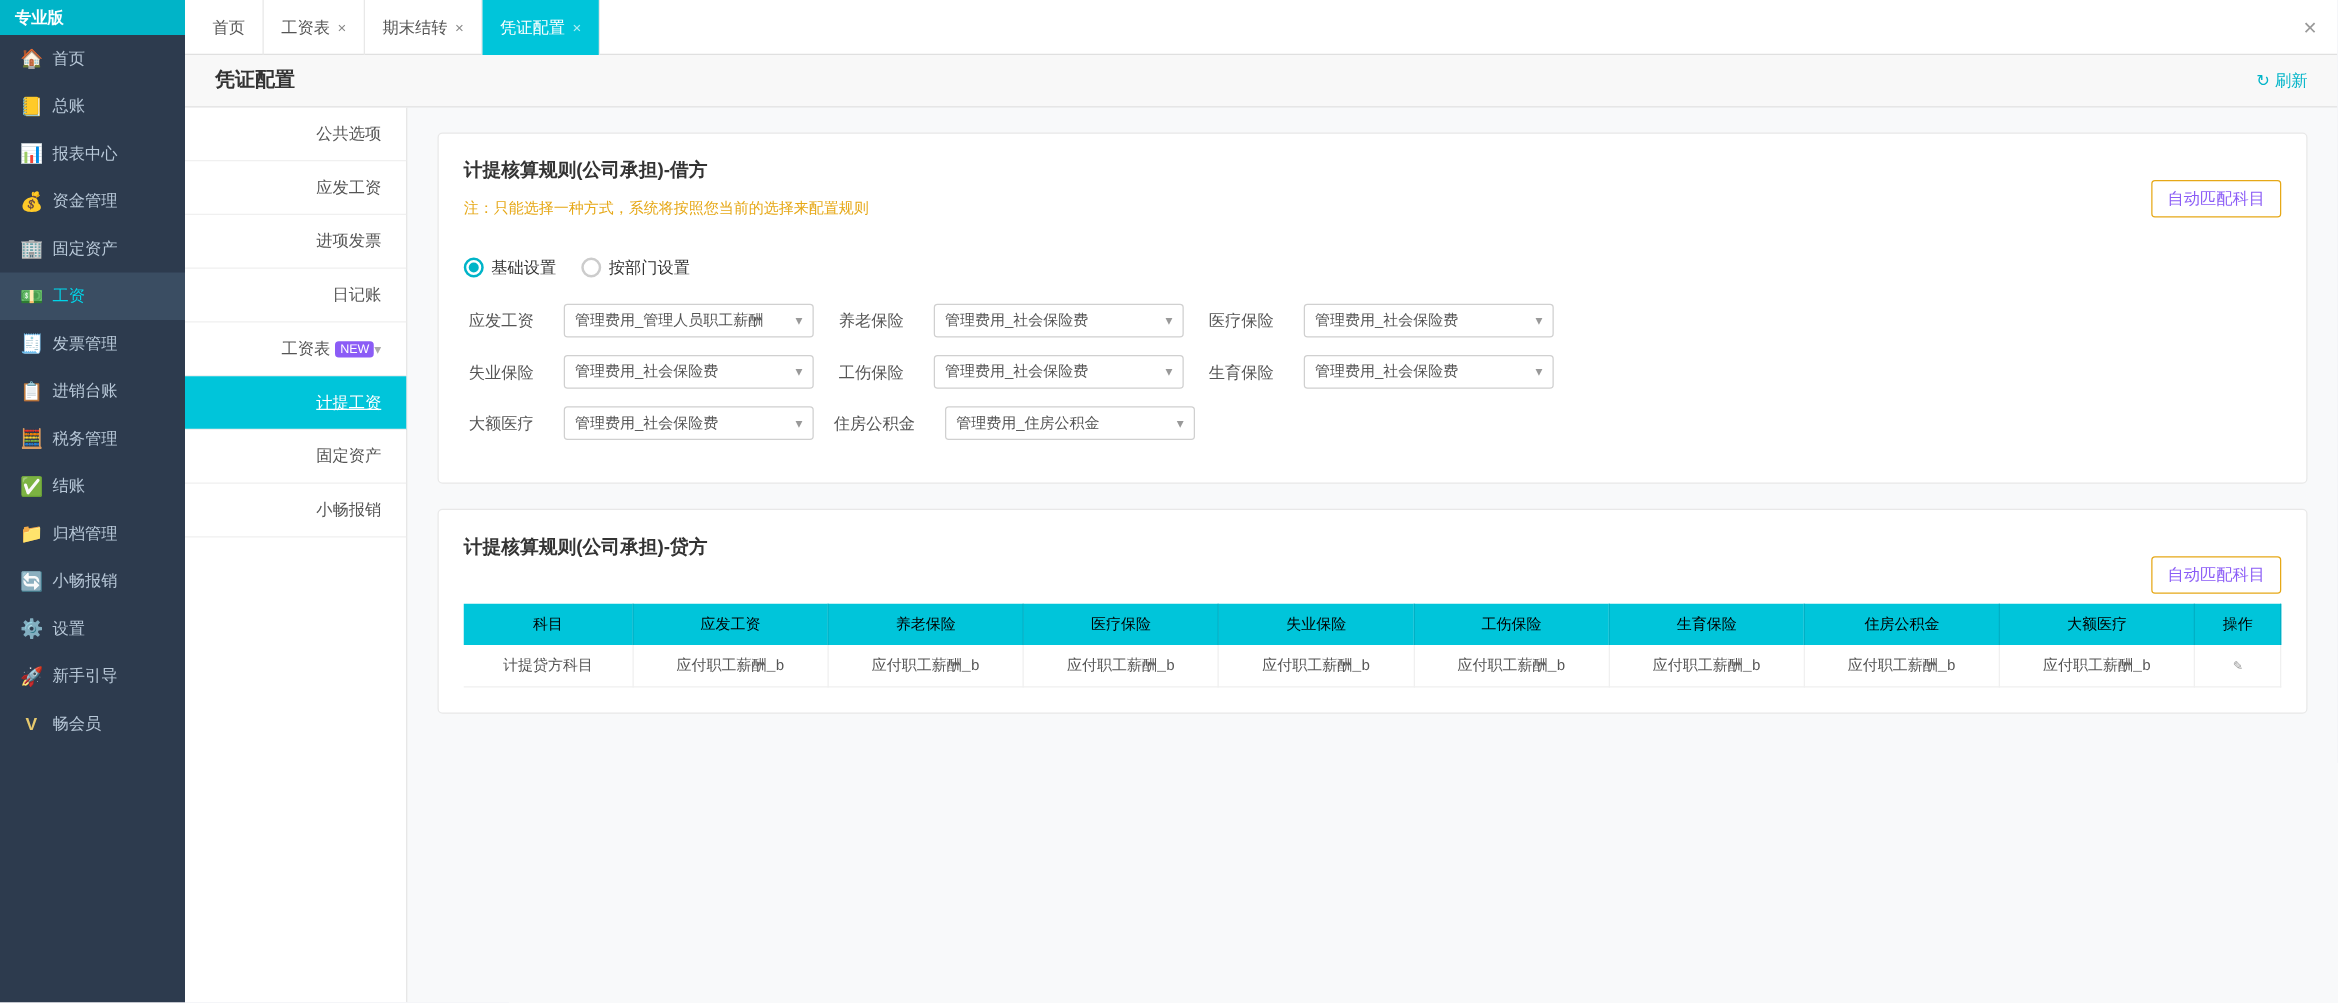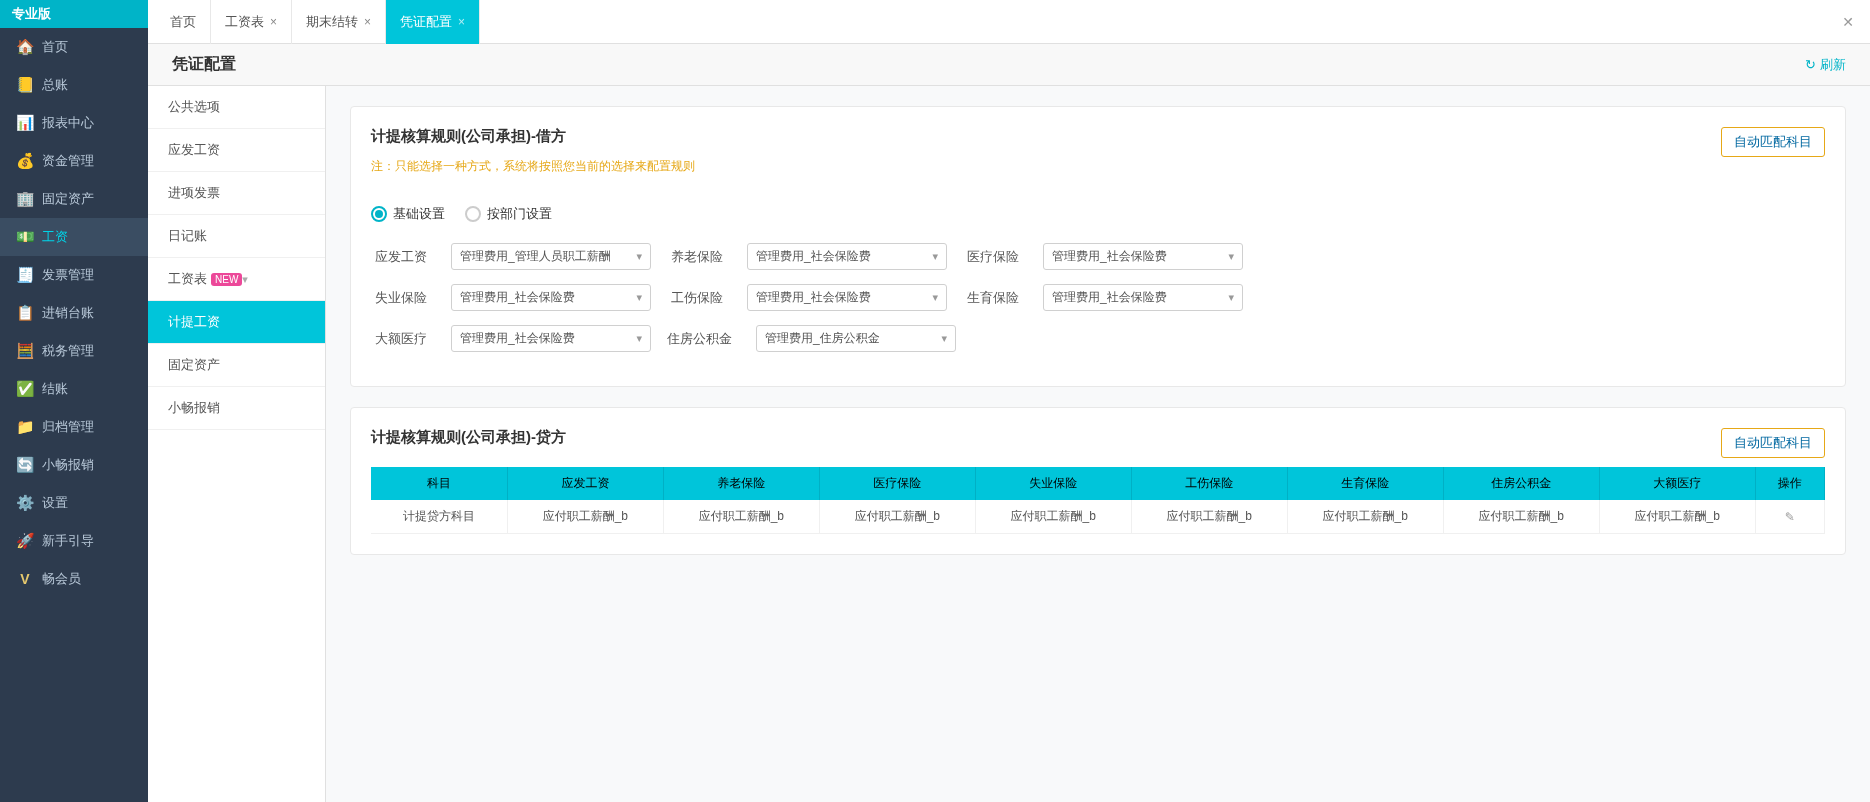--- a/index.html
+++ b/index.html
@@ -22,23 +22,23 @@
     .tab .close { font-size: 12px; opacity: 0.7; cursor: pointer; }
     .tab.plain { color: #555; }
 
     
     .page-header { background: #f8f8f8; padding: 10px 24px; border-bottom: 1px solid #e0e0e0; display: flex; align-items: center; justify-content: space-between; flex-shrink: 0; }
     .page-title { font-size: 16px; font-weight: bold; color: #333; }
     .refresh-btn { display: flex; align-items: center; gap: 4px; color: #00b4c8; cursor: pointer; font-size: 13px; }
 
     
     .sub-nav { background: #fff; border-right: 1px solid #e0e0e0; width: 178px; flex-shrink: 0; display: flex; flex-direction: column; }
-    .sub-nav-item { padding: 12px 20px; color: #555; cursor: pointer; font-size: 13px; border-bottom: 1px solid #f0f0f0; display: flex; align-items: center; justify-content: flex-start; }
-    .sub-nav-item.active { background: #00c5da; color: #fff; }
-    .sub-nav-item .new-badge { background: #ec4899; color: #fff; font-size: 10px; padding: 1px 4px; border-radius: 3px; margin-left: 4px; }
+    .sub-nav-item { padding: 12px 20px; color: #555; cursor: pointer; font-size: 13px; border-bottom: 1px solid #f0f0f0; display: flex; align-items: center; justify-content: flex-end; }
+    .sub-nav-item.active { background: #00c5da; color: #fff; text-decoration: underline; }
+    .sub-nav-item .new-badge { background: #8b5cf6; color: #fff; font-size: 10px; padding: 1px 4px; border-radius: 3px; margin-left: 4px; }
 
     
     .content-area { flex: 1; display: flex; overflow: hidden; }
     .content-main { flex: 1; overflow-y: auto; padding: 20px 24px; background: #f8f9fa; }
 
     
     .section { background: #fff; border: 1px solid #e8e8e8; border-radius: 4px; margin-bottom: 20px; padding: 20px; }
     .section-title { font-size: 15px; font-weight: bold; color: #333; margin-bottom: 12px; }
     .section-header { display: flex; justify-content: space-between; align-items: flex-start; margin-bottom: 8px; gap: 34px; }
 
@@ -52,26 +52,26 @@
     .radio-circle.checked::after { content: ''; width: 8px; height: 8px; border-radius: 50%; background: #00b4c8; }
 
     
     .form-row { display: flex; align-items: center; gap: 16px; margin-bottom: 14px; flex-wrap: wrap; }
     .form-field { display: flex; align-items: center; gap: 8px; }
     .field-label { color: #555; font-size: 13px; white-space: nowrap; min-width: 56px; text-align: right; }
     .field-select { display: flex; align-items: center; border: 1px solid #d0d0d0; border-radius: 3px; background: #fff; padding: 4px 8px; min-width: 200px; justify-content: space-between; cursor: pointer; font-size: 12px; color: #555; margin-left: 16px; }
     .field-select .chevron { color: #999; font-size: 11px; }
 
     
-    .auto-match-btn { border: 1px solid #e6a817; color: #0369a1; background: #fff; padding: 5px 12px; border-radius: 3px; cursor: pointer; font-size: 13px; white-space: nowrap; }
+    .auto-match-btn { border: 1px solid #e6a817; color: #8b5cf6; background: #fff; padding: 5px 12px; border-radius: 3px; cursor: pointer; font-size: 13px; white-space: nowrap; margin-top: 17px; }
 
     
     .data-table { width: 100%; border-collapse: collapse; font-size: 12px; }
     .data-table th { background: #00c5da; color: #000000; padding: 8px 12px; text-align: center; font-weight: normal; border-right: 1px solid #00b0c5; }
-    .data-table td { padding: 8px 12px; text-align: center; border-bottom: 1px solid #f0f0f0; border-right: 1px solid #f0f0f0; color: #555; }
+    .data-table td { padding: 8px 12px; text-align: center; border-bottom: 1px solid #f0f0f0; border-right: 1px solid #f0f0f0; color: #555; font-family: Liberation Mono, monospace; }
     .edit-icon { color: #999; cursor: pointer; }
 
     
     .tabs-bar-right { margin-left: auto; display: flex; align-items: center; }
     .close-all-btn { padding: 4px 8px; cursor: pointer; color: #999; font-size: 14px; }
   </style>
 </head>
 <body>
 
 <div class="sidebar">

